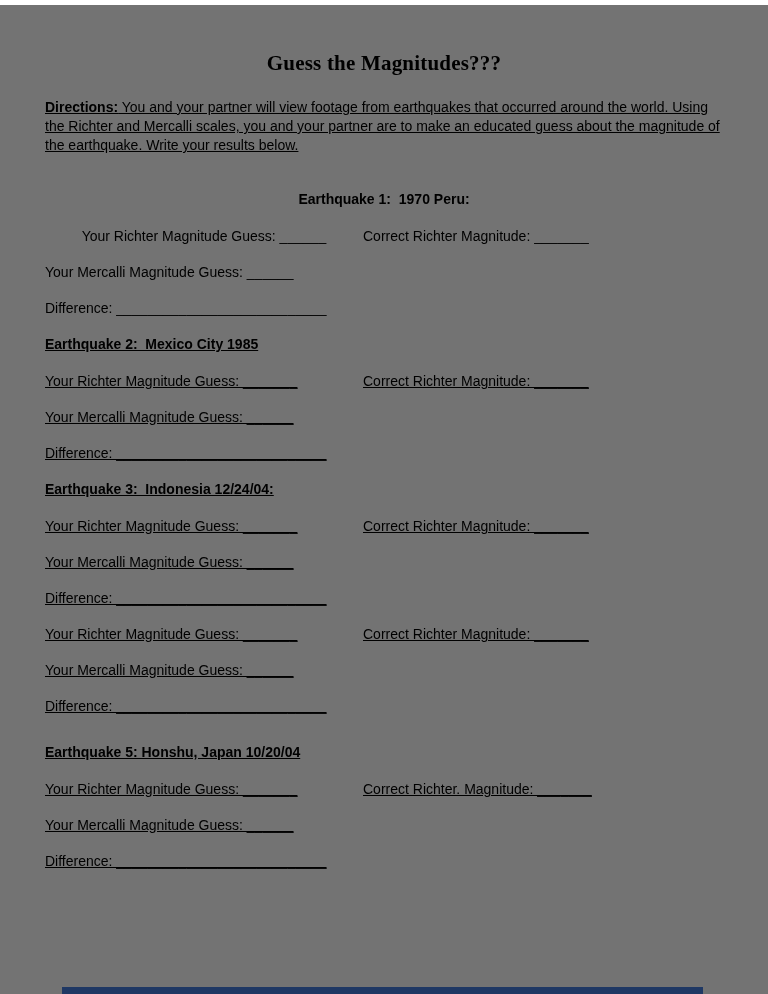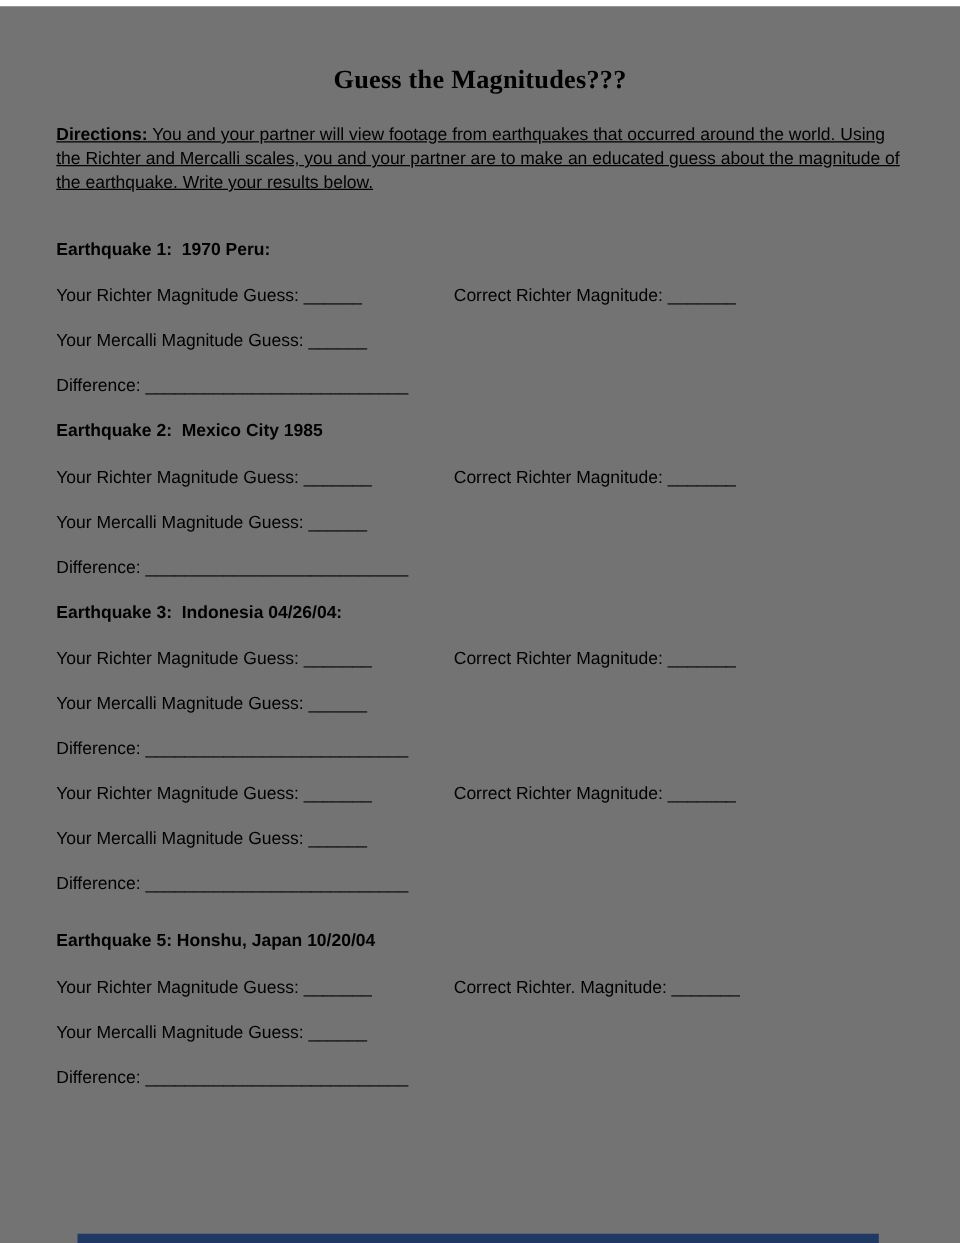--- a/index.html
+++ b/index.html
@@ -30,22 +30,22 @@
     margin-top: 23px;
     max-width: 688px;
     line-height: 19px;
     white-space: normal;
     text-decoration: underline;
   }
   .directions .dir-label { font-weight: bold; }
   .eq {
     margin-top: 0;
   }
-  .eq-first { margin-top: 36px; }
-  .eq + .eq { margin-top: 14px; }
+  .eq-first { margin-top: 36px; text-align: center; }
+  .eq + .eq { margin-top: 14px; text-decoration: underline; }
   .eq.extra-gap { margin-top: 30px; }
   .eq h2 {
     font-size: 14px;
     font-weight: bold;
     line-height: 16px;
     margin-bottom: 21px;
     white-space: pre-wrap;
   }
   .row {
     display: flex;
@@ -101,21 +101,21 @@
       </div>
       <div class="row">
         <span>Your Mercalli Magnitude Guess: ______</span>
       </div>
       <div class="row">
         <span>Difference: ___________________________</span>
       </div>
     </section>
 
     <section class="eq">
-      <h2>Earthquake 3:  Indonesia 04/26/04:</h2>
+      <h2>Earthquake 3:  Indonesia 12/24/04:</h2>
       <div class="row">
         <span class="left-col">Your Richter Magnitude Guess: _______</span>
         <span class="right-col">Correct Richter Magnitude: _______</span>
       </div>
       <div class="row">
         <span>Your Mercalli Magnitude Guess: ______</span>
       </div>
       <div class="row">
         <span>Difference: ___________________________</span>
       </div>

